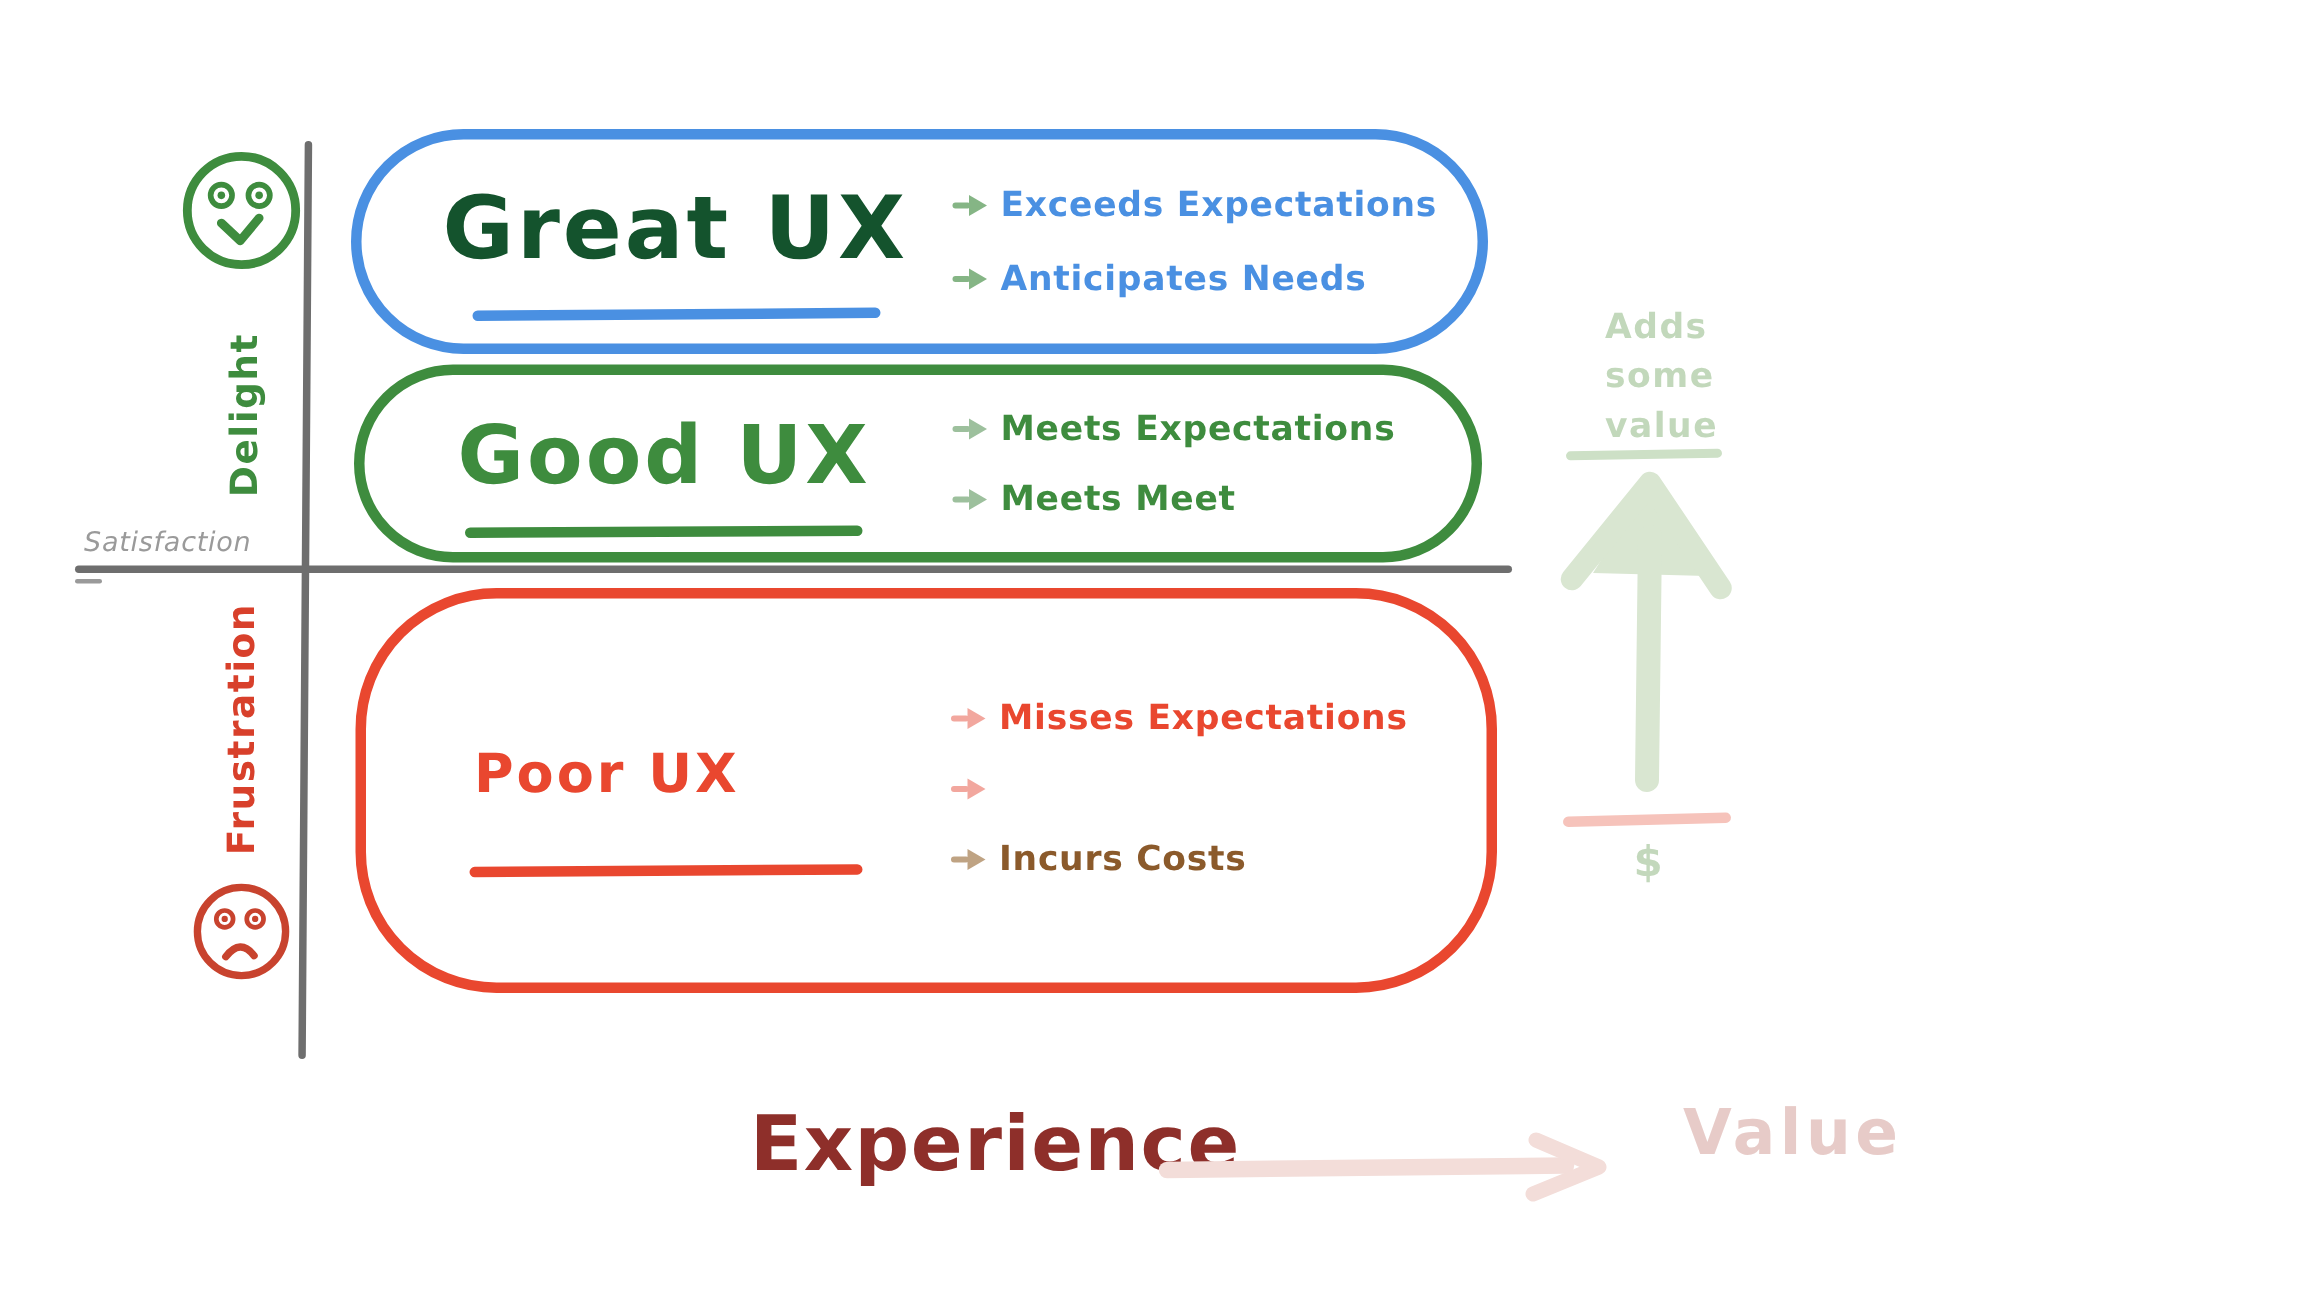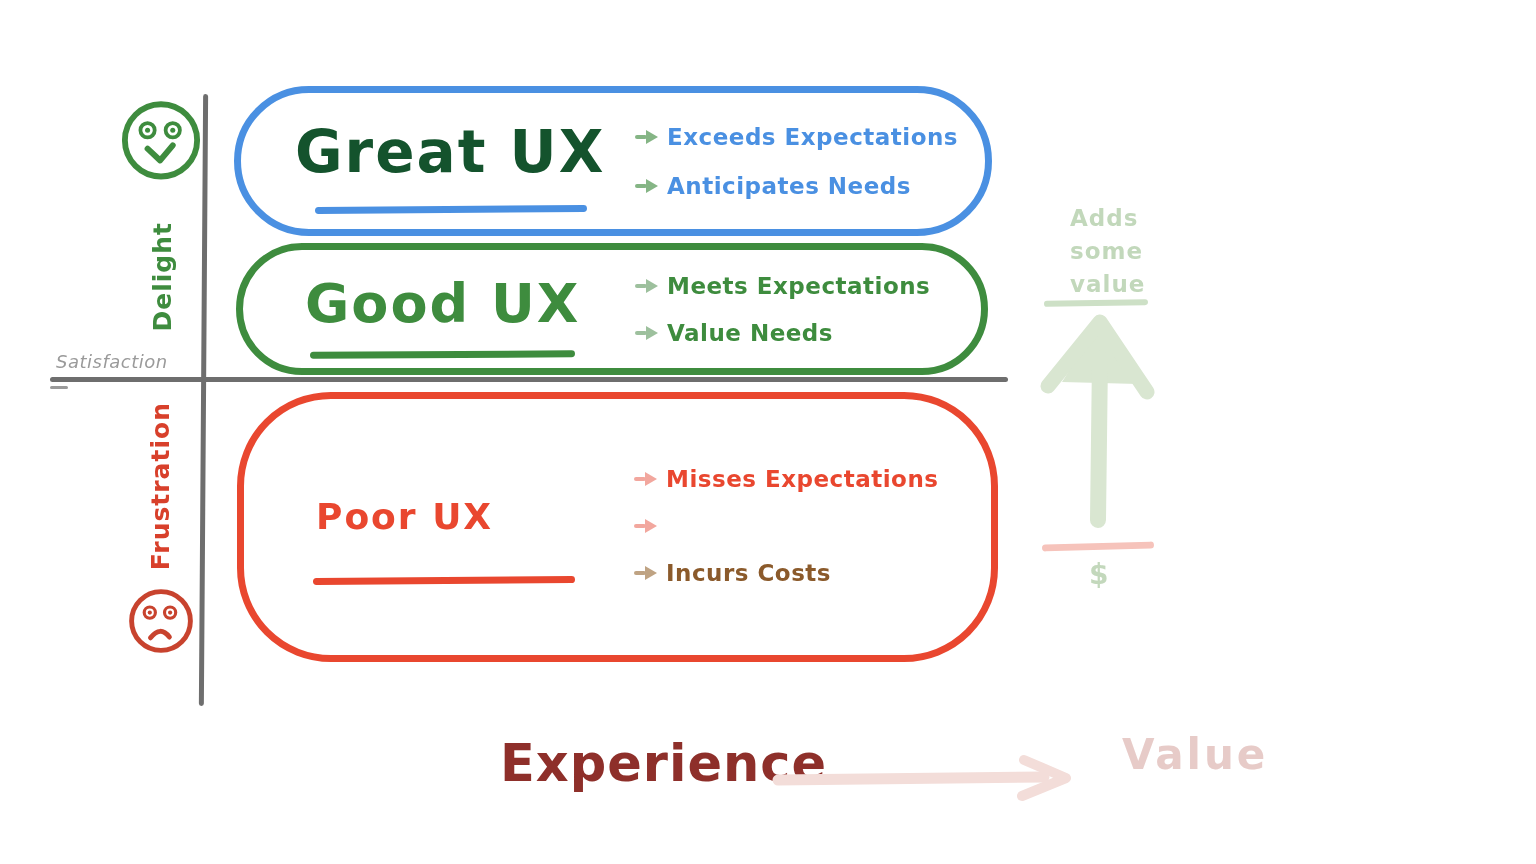--- a/index.html
+++ b/index.html
@@ -136,21 +136,21 @@
   <div class="ux-box box-good">
     <div class="box-title title-good">Good UX</div>
     <div class="title-underline underline-good"></div>
     <ul class="bullets bullets-good">
       <li>
         <span class="arrow-icon"></span>
         <span class="b-text">Meets Expectations</span>
       </li>
       <li>
         <span class="arrow-icon"></span>
-        <span class="b-text">Value Needs</span>
+        <span class="b-text">Meets Meet</span>
       </li>
     </ul>
   </div>
 
   <div class="ux-box box-poor">
     <div class="box-title title-poor">Poor UX</div>
     <div class="title-underline underline-poor"></div>
     <ul class="bullets bullets-poor">
       <li>
         <span class="arrow-icon"></span>

